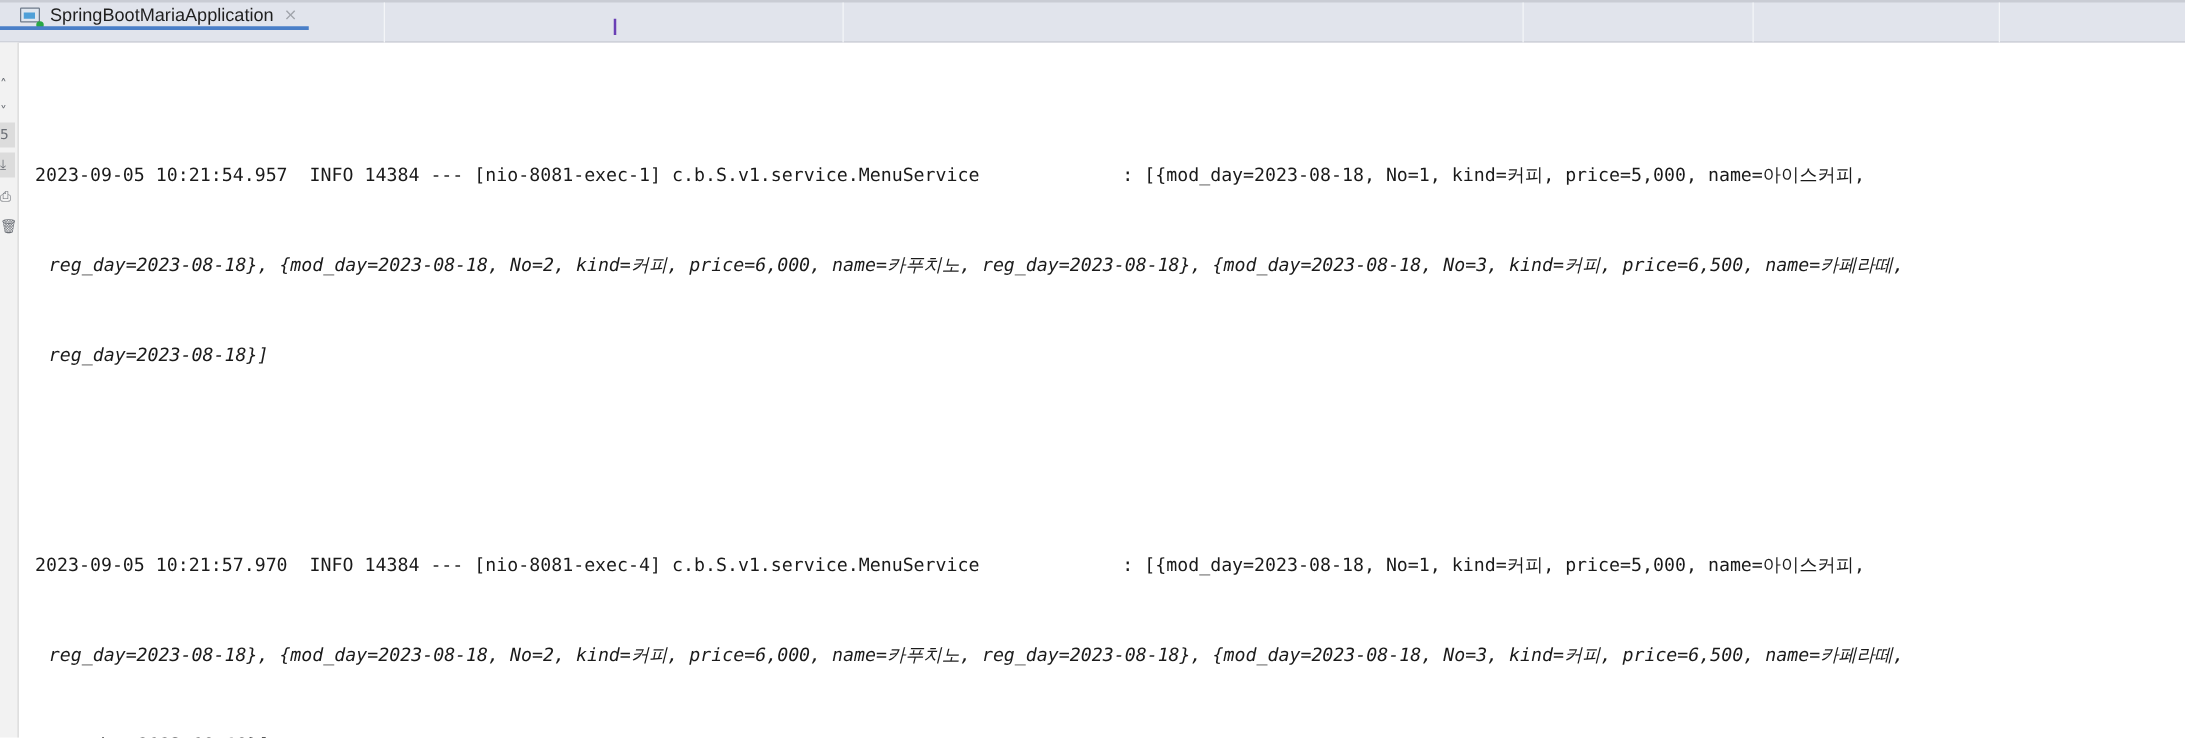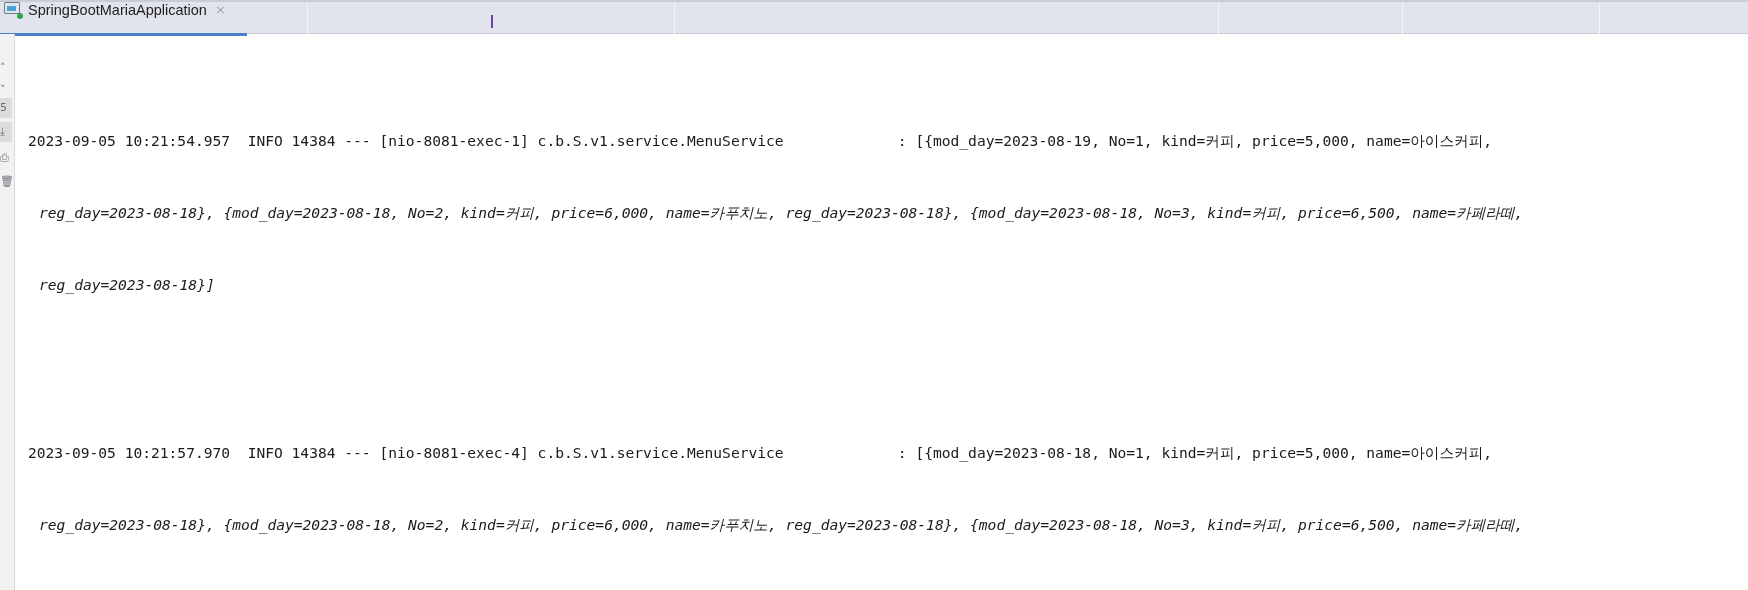--- a/index.html
+++ b/index.html
@@ -24,26 +24,26 @@
   .tab-sep {
     position: absolute;
     top: 0;
     width: 1px;
     height: 32px;
     background: #f4f5f8;
   }
   .tab {
     position: absolute;
     left: 0; top: 0;
-    height: 33px;
+    height: 21px;
     width: 245px;
     display: flex;
-    align-items: flex-start;
+    align-items: center;
     box-sizing: border-box;
-    padding-left: 4px;
+    padding-left: 16px;
     cursor: pointer;
   }
   .tab-underline {
     position: absolute;
     left: 0; bottom: -1px;
     width: 247px;
     height: 3px;
     background: #4a7fc8;
   }
   .tab-icon {
@@ -160,21 +160,21 @@
   <div class="gutter-btn" style="top:24px">˄</div>
   <div class="gutter-btn" style="top:46px">˅</div>
   <div class="gutter-btn active" style="top:64px">5</div>
   <div class="gutter-btn active" style="top:88px">⤓</div>
   <div class="gutter-btn" style="top:114px">⎙</div>
   <div class="gutter-btn" style="top:138px">🗑</div>
 </div>
 
 <div class="console">
   <div>
-    <div class="line">2023-09-05 10:21:54.957  INFO 14384 --- [nio-8081-exec-1] c.b.S.v1.service.MenuService             : [{mod_day=2023-08-19, No=1, kind=커피, price=5,000, name=아이스커피,</div>
+    <div class="line">2023-09-05 10:21:54.957  INFO 14384 --- [nio-8081-exec-1] c.b.S.v1.service.MenuService             : [{mod_day=2023-08-18, No=1, kind=커피, price=5,000, name=아이스커피,</div>
     <div class="line cont">reg_day=2023-08-18}, {mod_day=2023-08-18, No=2, kind=커피, price=6,000, name=카푸치노, reg_day=2023-08-18}, {mod_day=2023-08-18, No=3, kind=커피, price=6,500, name=카페라떼,</div>
     <div class="line cont">reg_day=2023-08-18}]</div>
   </div>
   <div>
     <div class="line">2023-09-05 10:21:57.970  INFO 14384 --- [nio-8081-exec-4] c.b.S.v1.service.MenuService             : [{mod_day=2023-08-18, No=1, kind=커피, price=5,000, name=아이스커피,</div>
     <div class="line cont">reg_day=2023-08-18}, {mod_day=2023-08-18, No=2, kind=커피, price=6,000, name=카푸치노, reg_day=2023-08-18}, {mod_day=2023-08-18, No=3, kind=커피, price=6,500, name=카페라떼,</div>
     <div class="line cont">reg_day=2023-08-18}]</div>
   </div>
   
   

